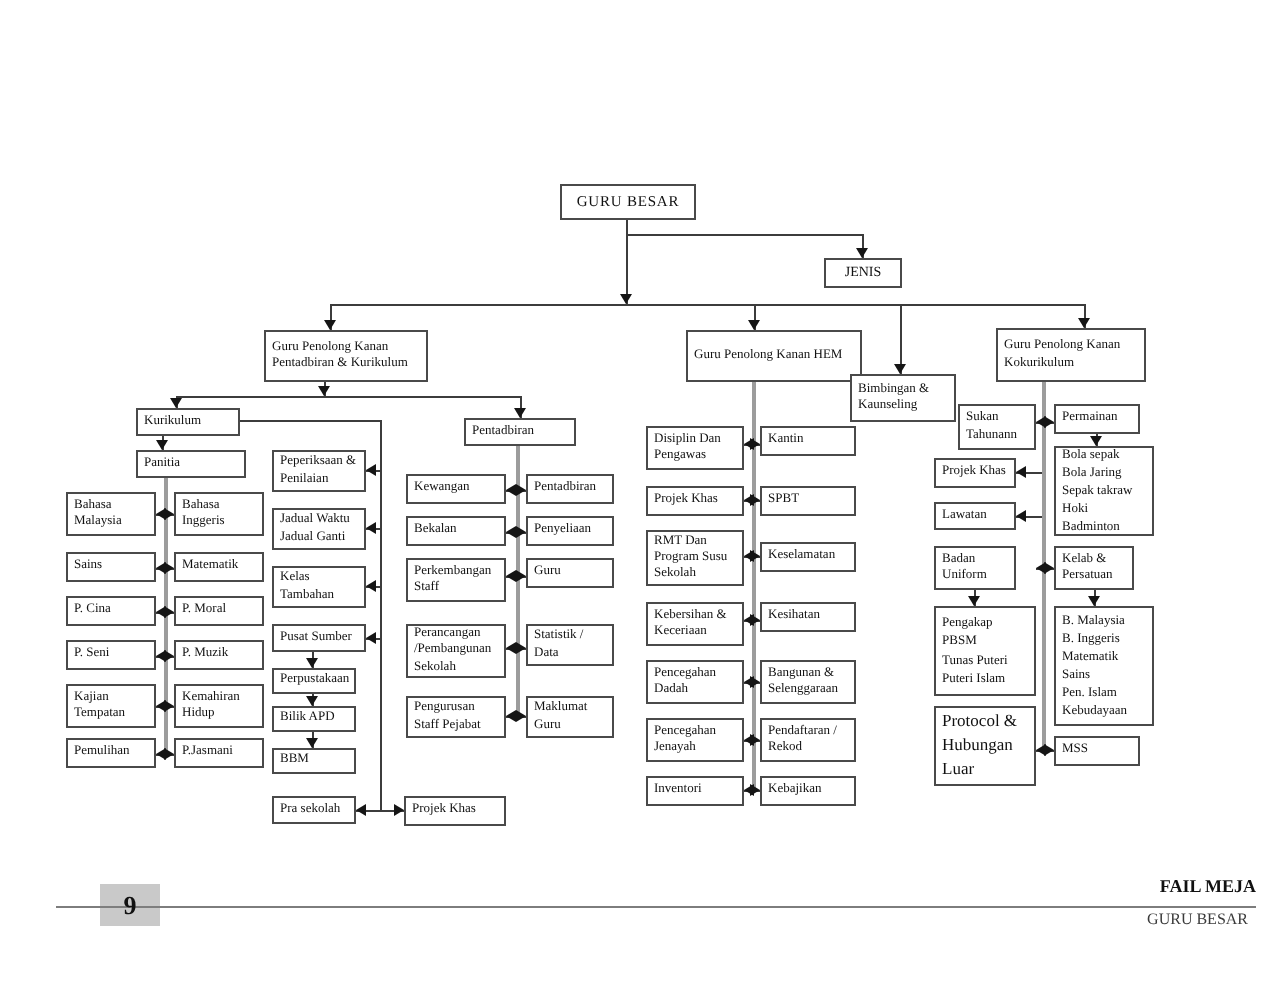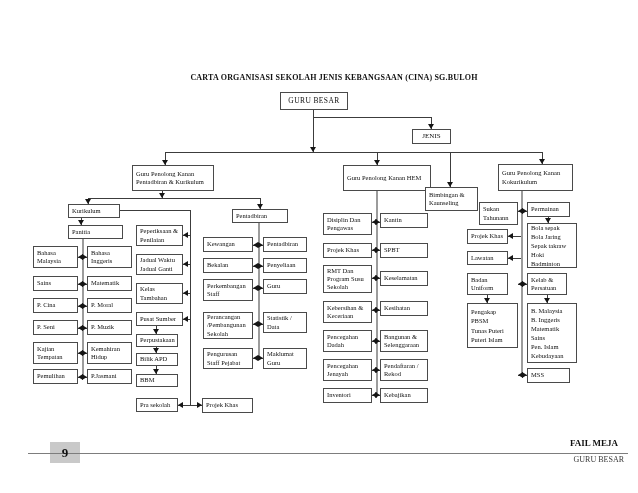--- a/index.html
+++ b/index.html
@@ -17,29 +17,28 @@
   .ln{position:absolute;background:#3c3c3c;}
   .sp{position:absolute;background:#9c9c9c;}
   .arr{position:absolute;width:0;height:0;}
   .arr-d{border-left:3px solid transparent;border-right:3px solid transparent;border-top:5px solid #151515;}
   .arr-l{border-top:3px solid transparent;border-bottom:3px solid transparent;border-right:5px solid #151515;}
   .arr-r{border-top:3px solid transparent;border-bottom:3px solid transparent;border-left:5px solid #151515;}
   .foot-line{position:absolute;left:28px;top:453px;width:600px;height:1px;background:#7d7d7d;z-index:2;}
   .pagenum-bg{position:absolute;left:50px;top:442px;width:30px;height:21px;background:#c9c9c9;z-index:1;}
   .pagenum{position:absolute;left:50px;top:442px;width:30px;height:21px;z-index:3;
            display:flex;align-items:center;justify-content:center;font-size:13px;font-weight:bold;}
-  .doc-label{position:absolute;right:20px;top:438px;font-size:9px;font-weight:bold;z-index:3;}
+  .doc-label{position:absolute;right:10px;top:438px;font-size:9px;font-weight:bold;z-index:3;}
   .doc-sublabel{position:absolute;right:14px;top:455px;font-size:8px;color:#3a3a3a;z-index:3;}
 </style>
 </head>
 <body>
 
 <div class="page">
 
-  <div class="title">CARTA ORGANISASI SEKOLAH JENIS KEBANGSAAN (CINA) SG.BULOH</div>
 
   <div id="connectors">
       <div class="ln" style="left: 313px; top: 109px; width: 1px; height: 43px;"></div>
       <div class="ln" style="left: 313px; top: 117px; width: 119px; height: 1px;"></div>
       <div class="ln" style="left: 431px; top: 117px; width: 1px; height: 12px;"></div>
       <div class="ln" style="left: 165px; top: 152px; width: 378px; height: 1px;"></div>
       <div class="ln" style="left: 165px; top: 152px; width: 1px; height: 13px;"></div>
       <div class="ln" style="left: 377px; top: 152px; width: 1px; height: 13px;"></div>
       <div class="ln" style="left: 450px; top: 152px; width: 1px; height: 35px;"></div>
       <div class="ln" style="left: 542px; top: 152px; width: 1px; height: 12px;"></div>
@@ -235,20 +234,21 @@
   <div class="bx tall" style="left:467px;top:303px;width:51px;height:45px">Pengakap
 PBSM
 Tunas Puteri
 Puteri Islam</div>
   <div class="bx tall" style="left:527px;top:303px;width:50px;height:60px">B. Malaysia
 B. Inggeris
 Matematik
 Sains
 Pen. Islam
 Kebudayaan</div>
+  <div class="bx proto" style="left:467px;top:353px;width:51px;height:40px">Protocol &amp; Hubungan Luar</div>
   <div class="bx" style="left:527px;top:368px;width:43px;height:15px">MSS</div>
 
   <div class="pagenum-bg"></div>
   <div class="foot-line"></div>
   <div class="pagenum">9</div>
   <div class="doc-label">FAIL MEJA</div>
   <div class="doc-sublabel">GURU BESAR</div>
 
 </div>
 

